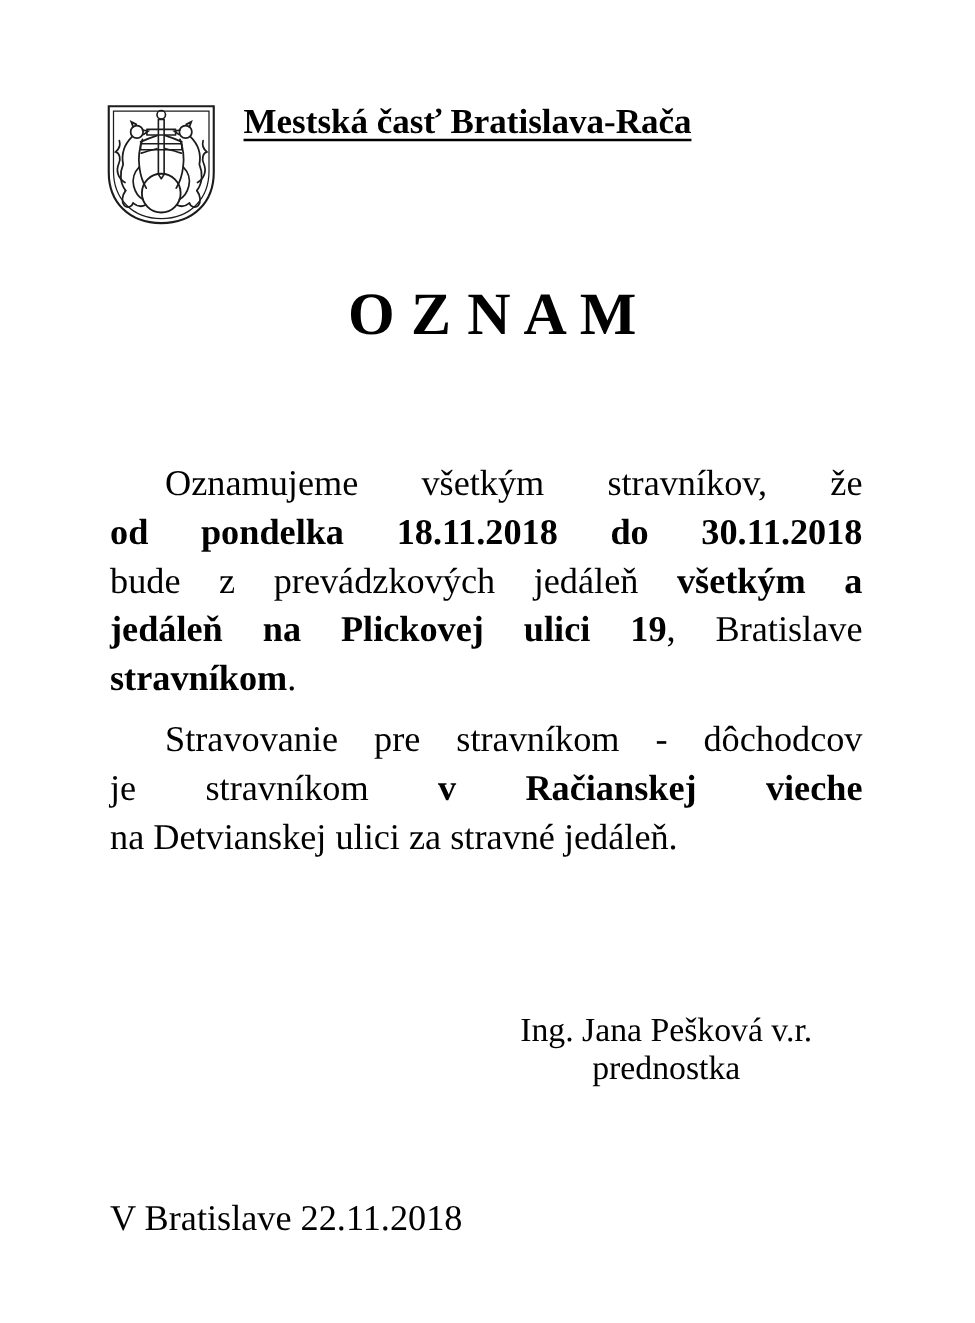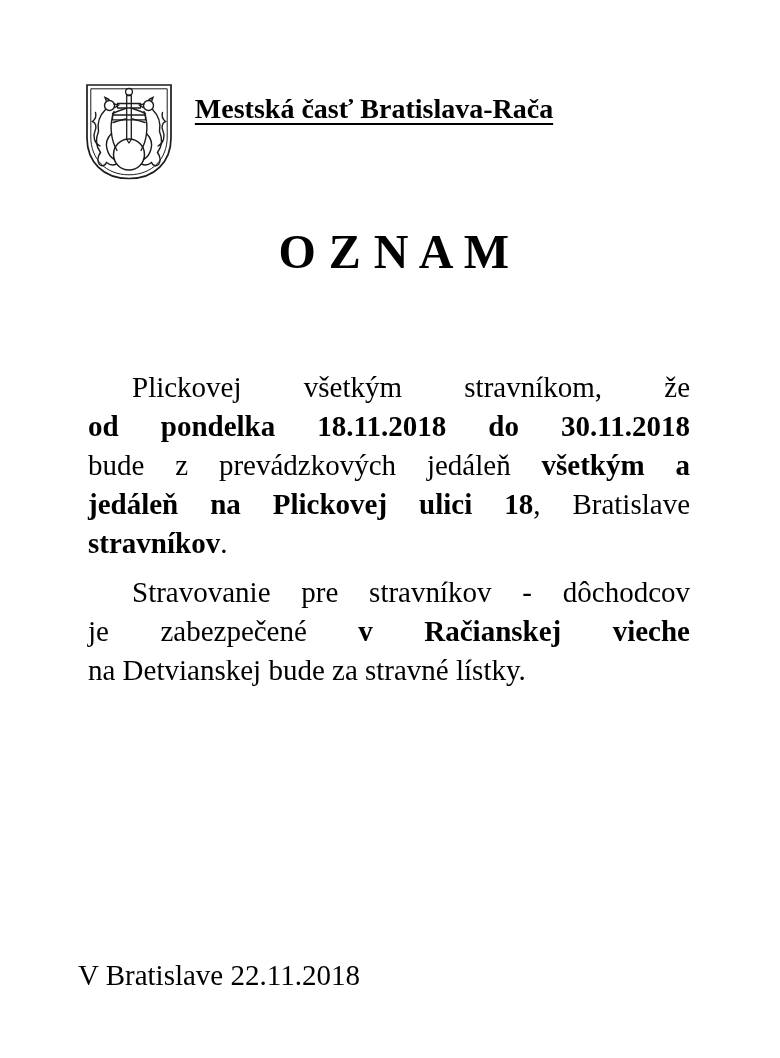--- a/index.html
+++ b/index.html
@@ -16,21 +16,21 @@
   .crest {
     position: absolute;
     left: 84px;
     top: 82px;
     width: 90px;
     height: 102px;
   }
   .org-name {
     position: absolute;
     left: 0;
-    top: 91px;
+    top: 80px;
     width: 748px;
     text-align: center;
     font-size: 28px;
     font-weight: bold;
     line-height: 36px;
   }
   .org-name-text {
     text-decoration: underline;
     text-decoration-thickness: 2px;
     text-underline-offset: 5px;
@@ -65,21 +65,21 @@
     position: absolute;
     left: 402px;
     top: 809px;
     width: 262px;
     text-align: center;
     font-size: 27px;
     line-height: 30px;
   }
   .footer {
     position: absolute;
-    left: 78px;
+    left: 88px;
     top: 956px;
     font-size: 29px;
     line-height: 39px;
   }
   svg .ln { fill: none; stroke: #1c1c1c; }
 </style>
 </head>
 <body>
 
 <div class="page">
@@ -118,29 +118,33 @@
   </div>
 
   <div class="org-name">
     <span class="org-name-text">Mestská časť Bratislava-Rača</span>
   </div>
 
   <h1 class="title">O Z N A M</h1>
 
   <div class="body-block">
       <div class="para">
-        <div class="line justify indent"><span>Plickovej všetkým stravníkom, že</span></div>
+        <div class="line justify indent"><span>Oznamujeme všetkým stravníkov, že</span></div>
         <div class="line justify"><span class="b">od pondelka 18.11.2018 do 30.11.2018</span></div>
         <div class="line justify"><span>bude z prevádzkových jedáleň </span><span class="b">všetkým a</span></div>
-        <div class="line justify"><span class="b">jedáleň na Plickovej ulici 18</span><span>, Bratislave</span></div>
-        <div class="line"><span class="b">stravníkov</span><span>.</span></div>
+        <div class="line justify"><span class="b">jedáleň na Plickovej ulici 19</span><span>, Bratislave</span></div>
+        <div class="line"><span class="b">stravníkom</span><span>.</span></div>
       </div>
       <div class="para">
-        <div class="line justify indent"><span>Stravovanie pre stravníkov - dôchodcov</span></div>
-        <div class="line justify"><span>je zabezpečené </span><span class="b">v Račianskej vieche</span></div>
-        <div class="line"><span>na Detvianskej bude za stravné lístky.</span></div>
+        <div class="line justify indent"><span>Stravovanie pre stravníkom - dôchodcov</span></div>
+        <div class="line justify"><span>je stravníkom </span><span class="b">v Račianskej vieche</span></div>
+        <div class="line"><span>na Detvianskej ulici za stravné jedáleň.</span></div>
       </div>
     </div>
 
+  <div class="signature">
+    <div>Ing. Jana Pešková v.r.</div>
+    <div>prednostka</div>
+  </div>
 
   <div class="footer">V Bratislave 22.11.2018</div>
 
 </div>
 
 </body></html>

